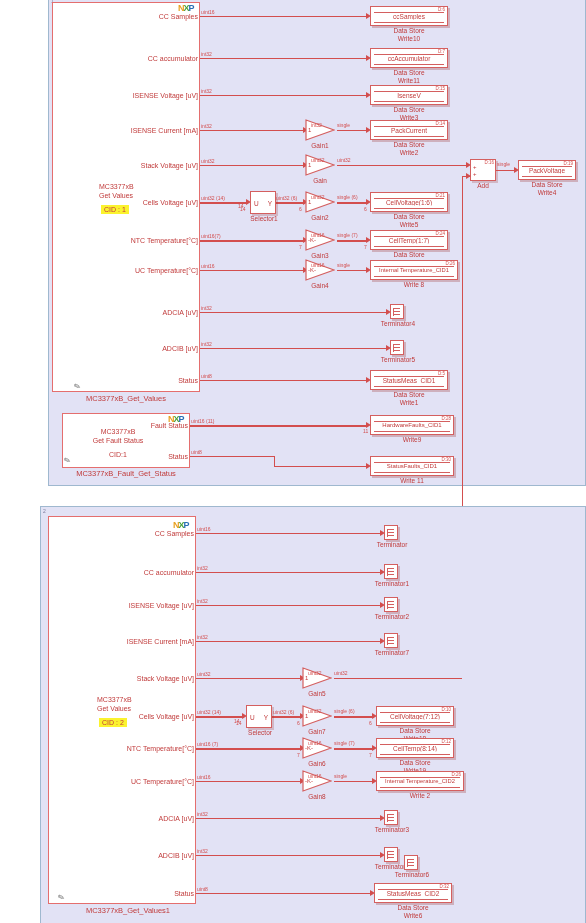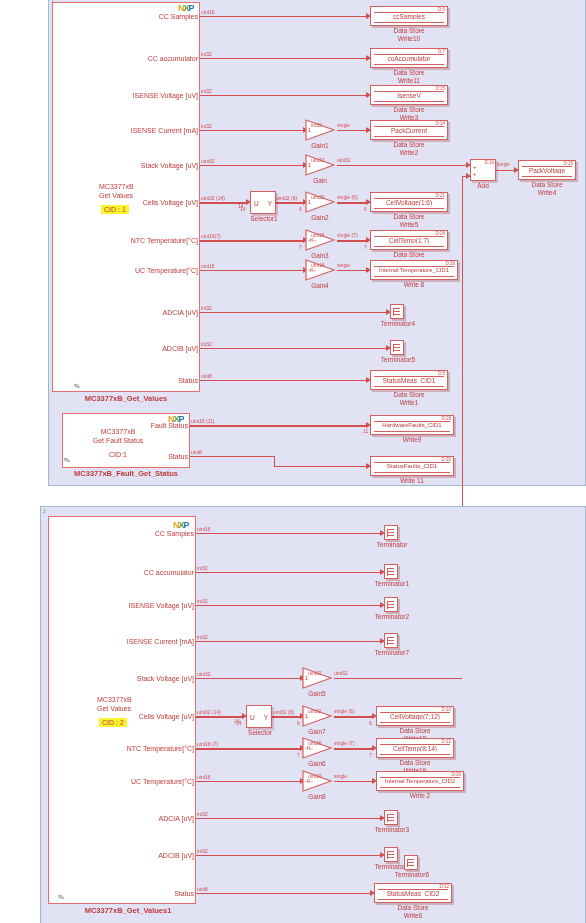--- a/index.html
+++ b/index.html
@@ -6,21 +6,21 @@
   body{width:586px;height:923px;position:relative;overflow:hidden;
        font-family:"Liberation Sans","DejaVu Sans",sans-serif;}
   .canvas{position:absolute;left:0;top:0;width:586px;height:923px;background:#fff;}
 
   
   .pane{position:absolute;background:#e2e2f5;border:1px solid #9fb8cf;box-sizing:border-box;}
   .pane-corner{position:absolute;left:2px;top:1px;font-size:5px;color:#7a7a9a;}
 
   
   .srcblk{position:absolute;background:#ffffff;border:1.2px solid #e46e6e;box-sizing:border-box;}
-  .blk-caption{position:absolute;color:#c03a3a;font-size:7.5px;text-align:center;white-space:nowrap;font-weight:bold;}
+  .blk-caption{position:absolute;color:#c03a3a;font-size:7.5px;text-align:center;white-space:nowrap;}
   .pencil{position:absolute;font-size:8px;color:#777;transform:rotate(-20deg);}
 
   
   .port{position:absolute;color:#c03a3a;font-size:7px;text-align:right;white-space:nowrap;
         transform:translateY(-50%);}
   .blkname{position:absolute;color:#c03a3a;font-size:7px;white-space:nowrap;line-height:8.5px;}
 
   
   .cid{position:absolute;background:#fbf32e;color:#c03a3a;font-size:7px;padding:1px 3px;
        white-space:nowrap;}

